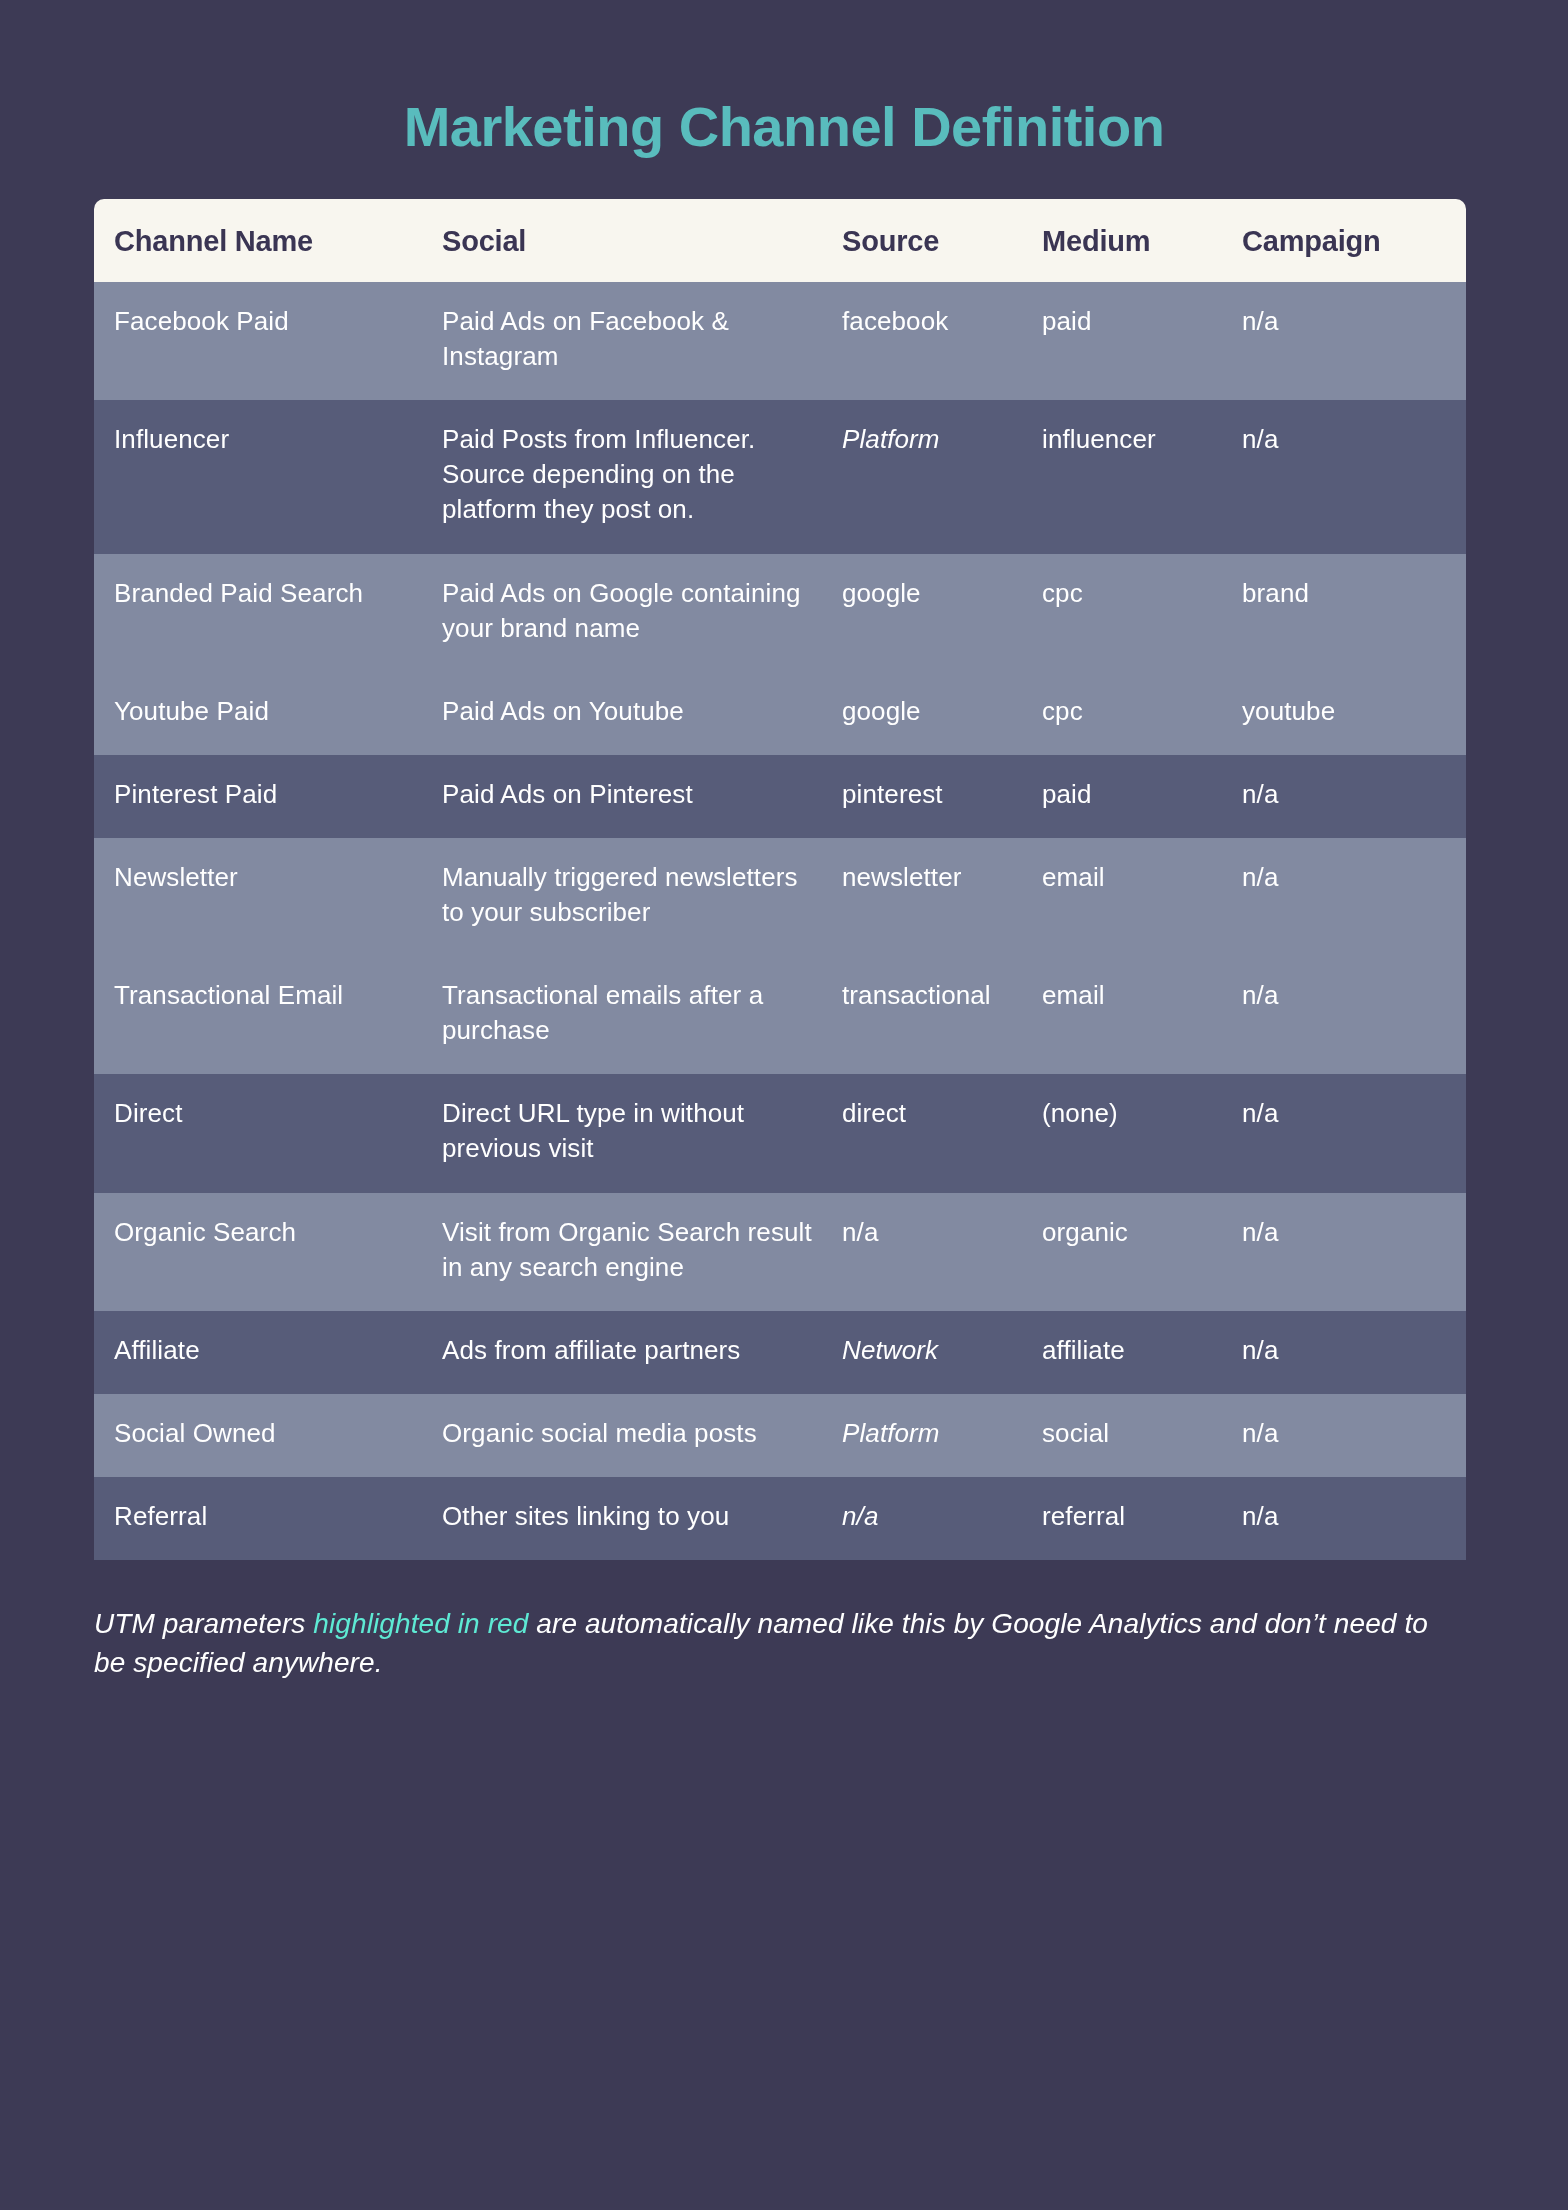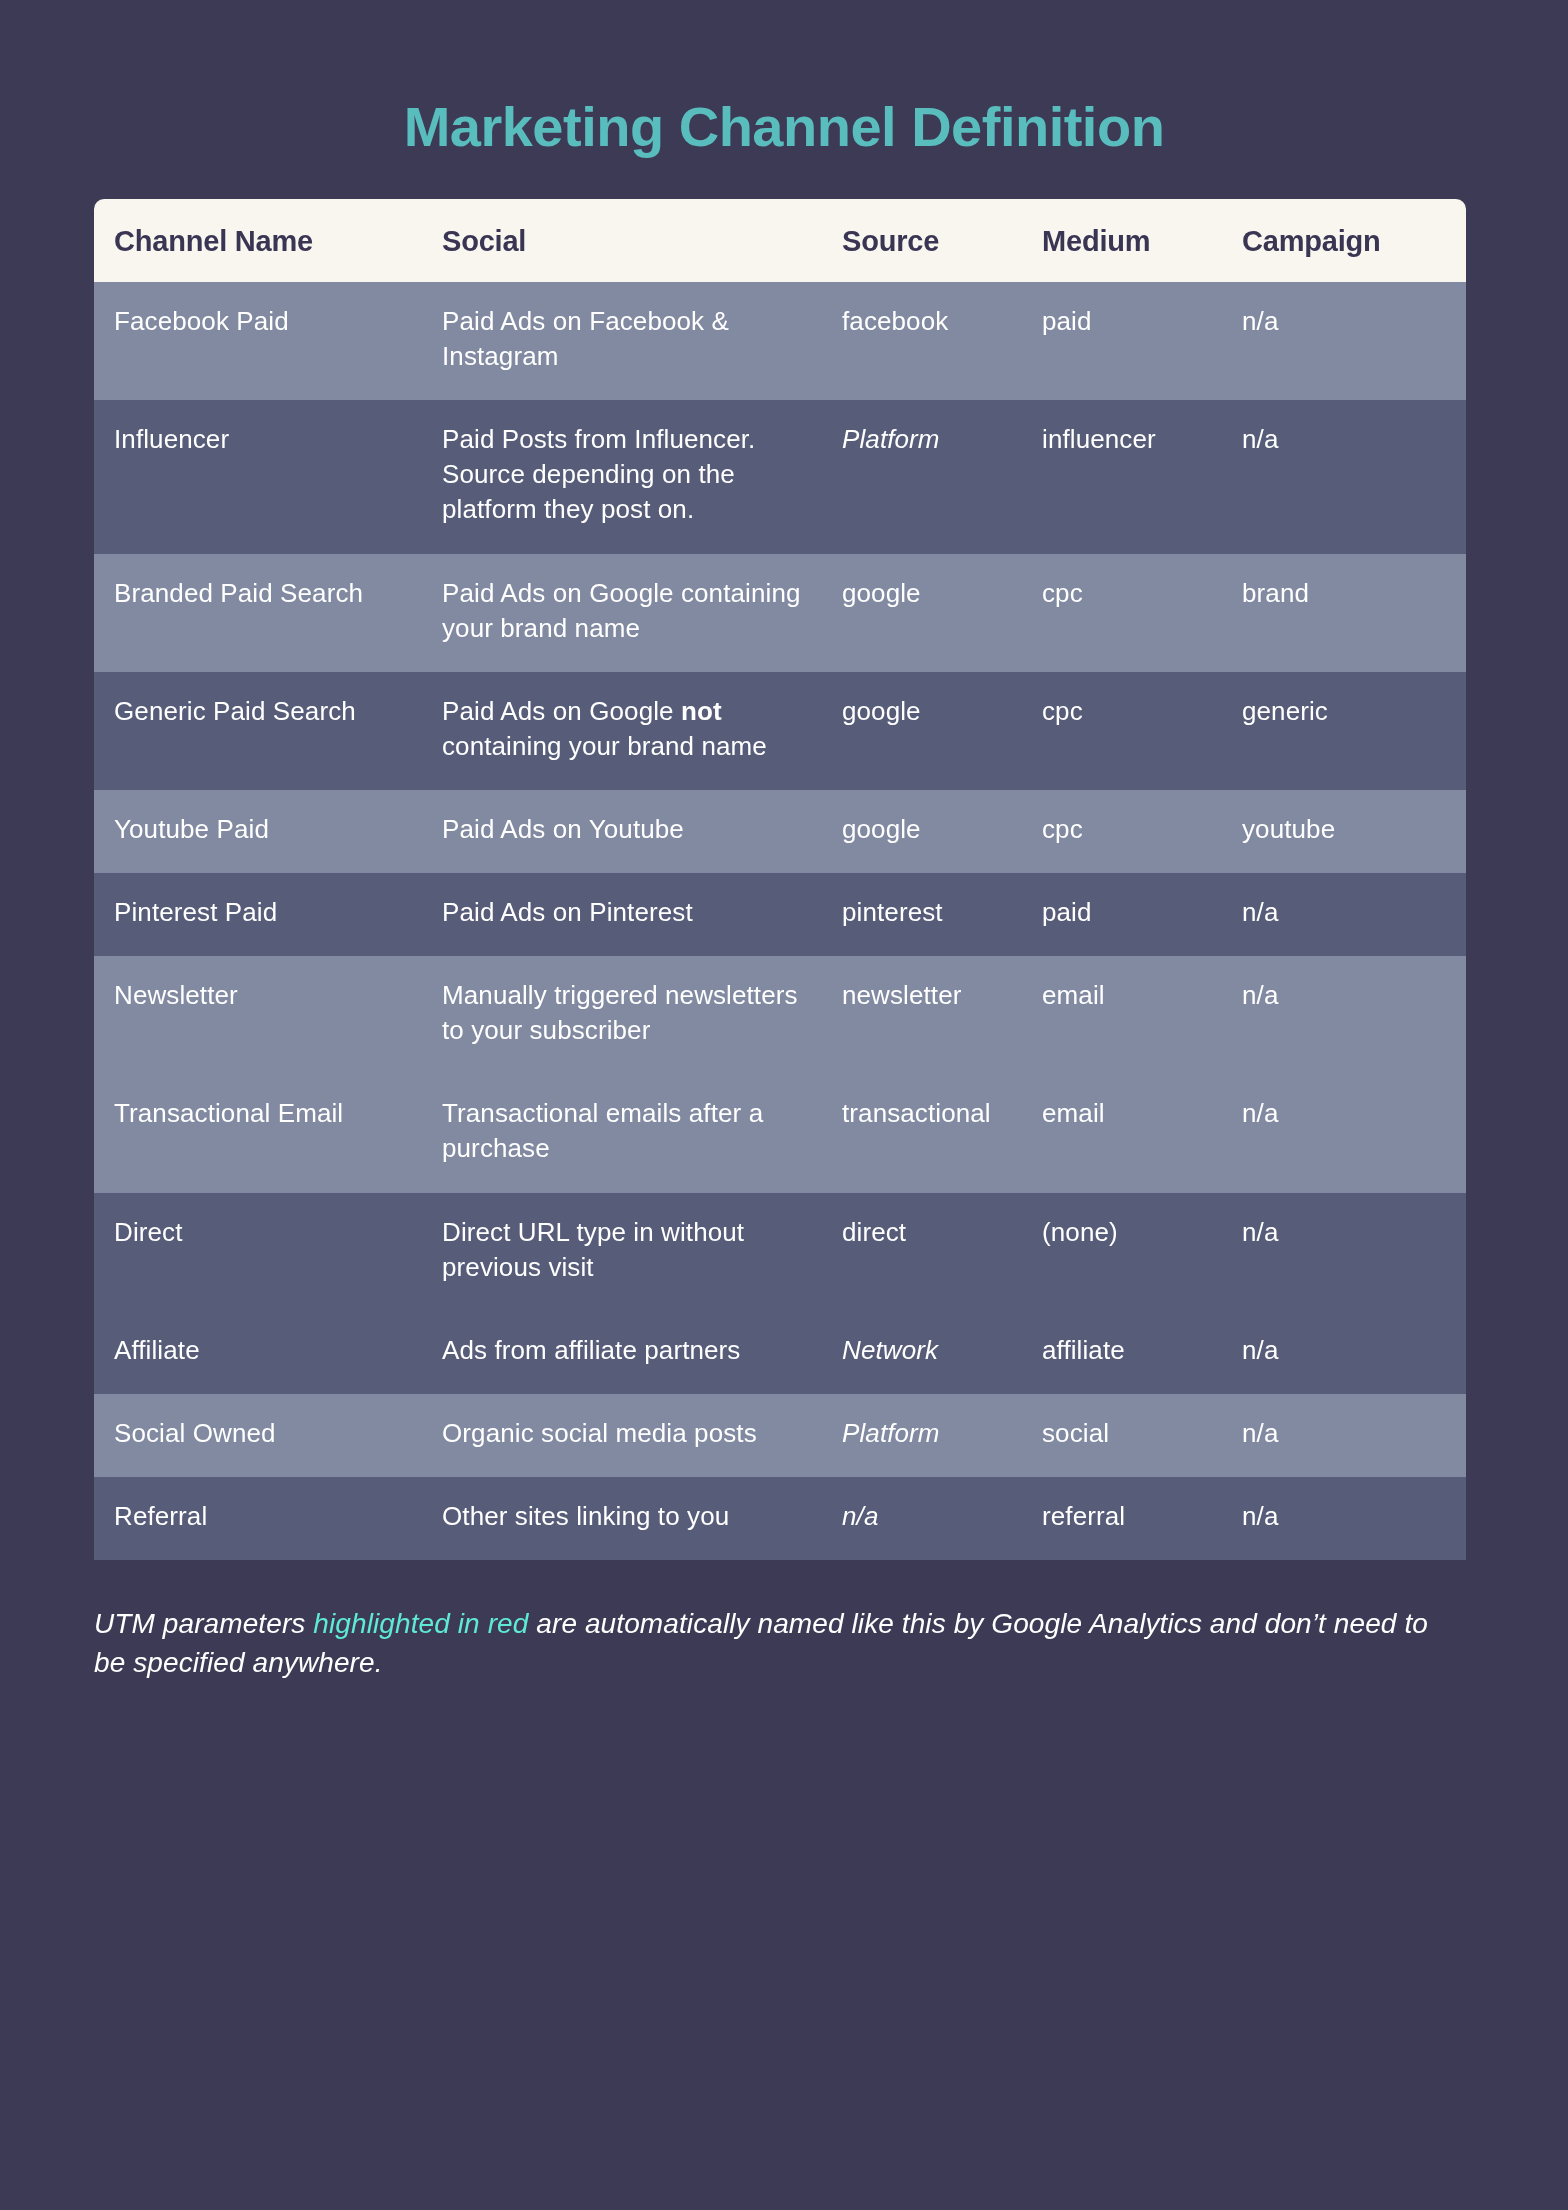--- a/index.html
+++ b/index.html
@@ -139,27 +139,20 @@
             <td>influencer</td>
             <td>n/a</td>
           </tr>
           <tr class="row-light">
             <td class="c-name">Branded Paid Search</td>
             <td>Paid Ads on Google containing your brand name</td>
             <td class="utm-auto">google</td>
             <td class="utm-auto">cpc</td>
             <td>brand</td>
           </tr>
-          <tr class="row-dark">
-            <td class="c-name">Generic Paid Search</td>
-            <td><span>Paid Ads on Google </span><span class="strong">not</span><span> containing your brand name</span></td>
-            <td class="utm-auto">google</td>
-            <td class="utm-auto">cpc</td>
-            <td>generic</td>
-          </tr>
           <tr class="row-light">
             <td class="c-name">Youtube Paid</td>
             <td>Paid Ads on Youtube</td>
             <td class="utm-auto">google</td>
             <td class="utm-auto">cpc</td>
             <td>youtube</td>
           </tr>
           <tr class="row-dark">
             <td class="c-name">Pinterest Paid</td>
             <td>Paid Ads on Pinterest</td>
@@ -181,20 +174,27 @@
             <td>email</td>
             <td>n/a</td>
           </tr>
           <tr class="row-dark">
             <td class="c-name">Direct</td>
             <td>Direct URL type in without previous visit</td>
             <td class="utm-auto">direct</td>
             <td>(none)</td>
             <td>n/a</td>
           </tr>
+          <tr class="row-light">
+            <td class="c-name">Organic Search</td>
+            <td>Visit from Organic Search result in any search engine</td>
+            <td>n/a</td>
+            <td class="utm-auto">organic</td>
+            <td>n/a</td>
+          </tr>
           <tr class="row-dark">
             <td class="c-name">Affiliate</td>
             <td>Ads from affiliate partners</td>
             <td class="italic">Network</td>
             <td>affiliate</td>
             <td>n/a</td>
           </tr>
           <tr class="row-light">
             <td class="c-name">Social Owned</td>
             <td>Organic social media posts</td>

